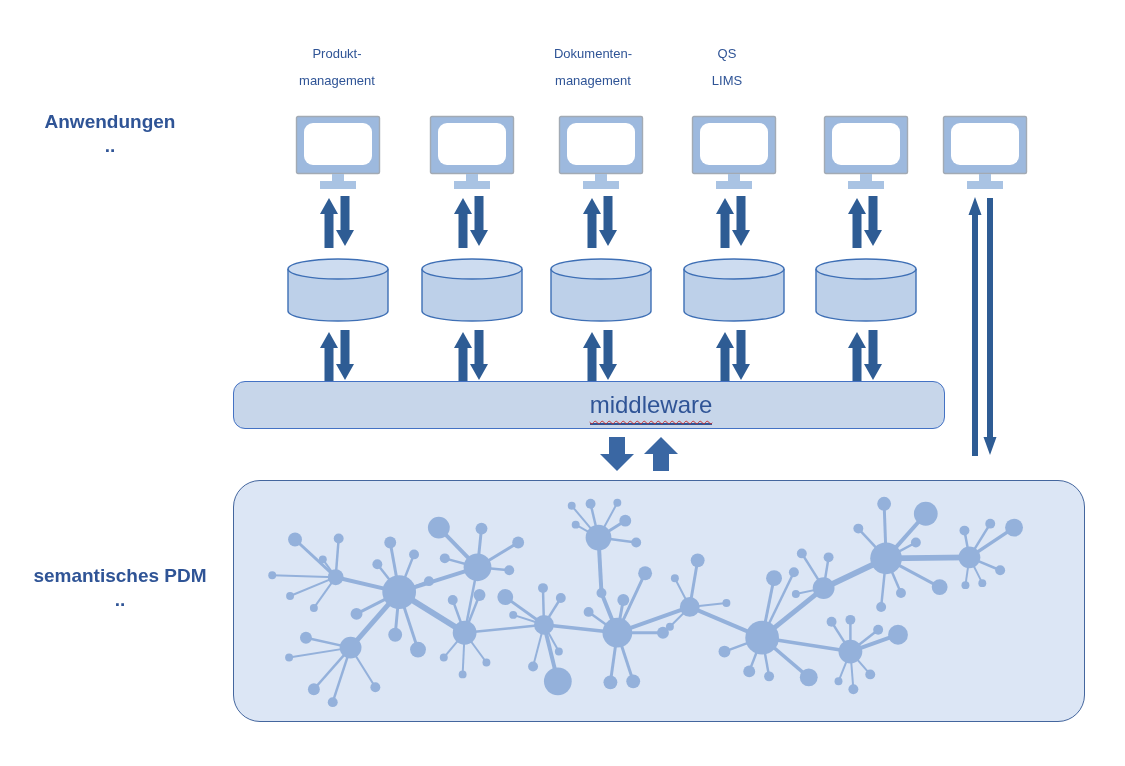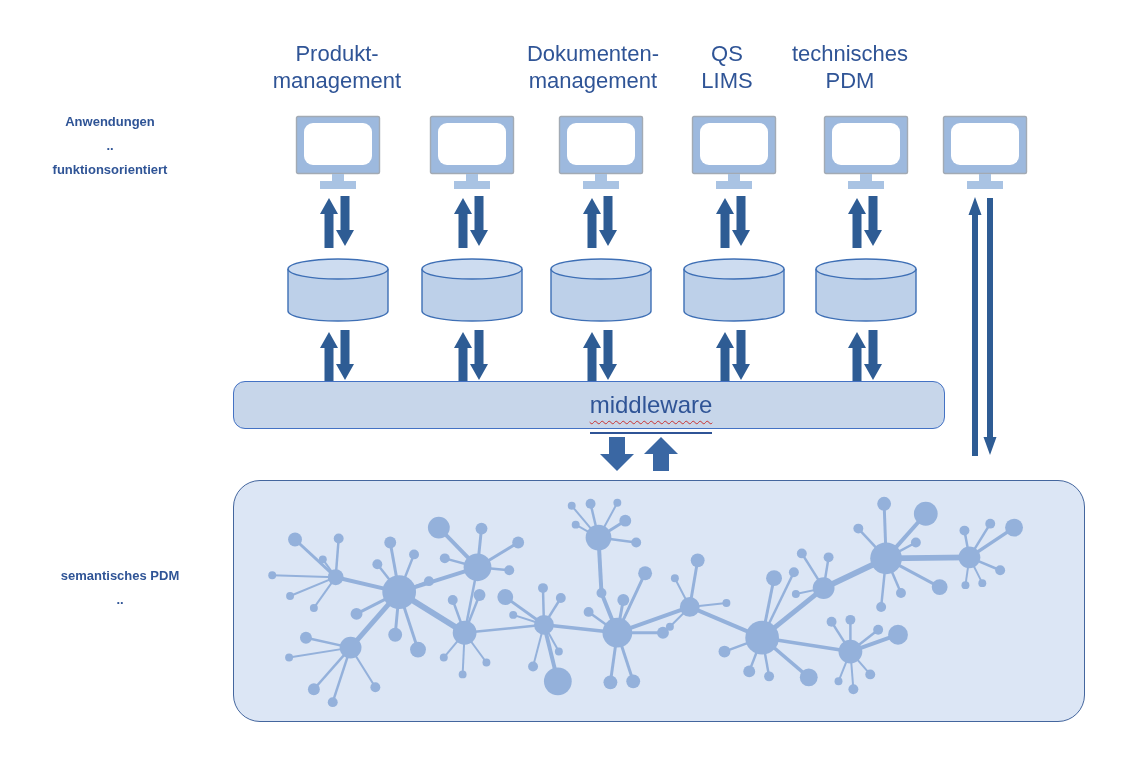--- a/index.html
+++ b/index.html
@@ -1,35 +1,35 @@
 <!DOCTYPE html>
 <html style="--text_blue: #2F5496; --arrow_blue: #2E5C94; --block_arrow_blue: #3A67A3; --monitor_fill: #9DB9DE; --monitor_stand: #A9C3E3; --cylinder_body: #BDD0E9; --cylinder_top: #CDDCF0; --cylinder_stroke: #3E6FB5; --middleware_fill: #C7D6EA; --middleware_stroke: #4472C4; --box_fill: #DCE6F5; --box_stroke: #44669E; --network_node: #94B1DB; --spellcheck_red: #C83232;"><head>
 <meta charset="utf-8">
 <style>
   html,body{margin:0;padding:0;background:#fff;}
   .stage{position:relative;width:1125px;height:766px;background:#fff;overflow:hidden;
          font-family:"Liberation Sans",sans-serif;}
   .defs{position:absolute;width:0;height:0;overflow:hidden;}
 
   .side-label{position:absolute;display:flex;flex-direction:column;align-items:center;
-              color:var(--text_blue);font-weight:bold;font-size:13px;line-height:24px;text-align:center;}
+              color:var(--text_blue);font-weight:bold;font-size:19px;line-height:24px;text-align:center;}
   .col-label{position:absolute;top:36px;width:150px;height:58px;display:flex;flex-direction:column;
              justify-content:flex-end;align-items:center;color:var(--text_blue);
-             font-size:22px;line-height:27px;}
+             font-size:13px;line-height:27px;}
   .abs{position:absolute;}
 
   .middleware{position:absolute;left:233px;top:381px;width:712px;height:48px;
               background:var(--middleware_fill);border:1.5px solid var(--middleware_stroke);
               border-radius:12px;box-sizing:border-box;display:flex;align-items:center;}
   .mw-center{width:100%;margin-left:124px;text-align:center;}
   .mw-text{color:var(--text_blue);font-size:24px;
            text-decoration-line:underline;text-decoration-style:wavy;
            text-decoration-color:var(--spellcheck_red);text-decoration-thickness:1px;
            text-underline-offset:7px;}
-  .mw-underline{border-bottom:2px solid var(--text_blue);padding-bottom:14px;}
+  .mw-underline{border-bottom:2px solid var(--text_blue);padding-bottom:5px;}
 
   .sem-box{position:absolute;left:233px;top:480px;width:852px;height:242px;
            background:var(--box_fill);border:1.5px solid var(--box_stroke);
            border-radius:27px;box-sizing:border-box;overflow:hidden;}
   .sem-box svg{display:block;width:100%;height:100%;}
 
   .mon-frame{fill:var(--monitor_fill);stroke:#a2aab4;stroke-width:1.4;}
   .mon-screen{fill:#ffffff;}
   .mon-stand{fill:var(--monitor_stand);}
   .cyl-body{fill:var(--cylinder_body);stroke:var(--cylinder_stroke);stroke-width:1.4;}
@@ -57,42 +57,37 @@
       <g id="sym-arrpair">
         <polygon class="arr" points="12,2 21,18 16.5,18 16.5,52 7.5,52 7.5,18 3,18"></polygon>
         <polygon class="arr" points="23.5,0 32.5,0 32.5,34 37,34 28,50 19,34 23.5,34"></polygon>
       </g>
     </defs>
   </svg>
 
   <div class="side-label" style="left:5px;top:110px;width:210px">
     <span>Anwendungen</span>
     <span>..</span>
-    <span>funktionsorientiert</span>
   </div>
   <div class="side-label" style="left:15px;top:564px;width:210px">
     <span>semantisches PDM</span>
     <span>..</span>
   </div>
 
   <div class="col-label" style="left:262px">
     <span>Produkt-</span>
     <span>management</span>
   </div>
   <div class="col-label" style="left:518px">
     <span>Dokumenten-</span>
     <span>management</span>
   </div>
   <div class="col-label" style="left:652px">
     <span>QS</span>
     <span>LIMS</span>
-  </div>
-  <div class="col-label" style="left:775px">
-    <span>technisches</span>
-    <span>PDM</span>
   </div>
 
   <svg class="abs" style="left:295px;top:115px" width="86" height="74">
       <use href="#sym-monitor"></use>
     </svg>
   <svg class="abs" style="left:429px;top:115px" width="86" height="74">
       <use href="#sym-monitor"></use>
     </svg>
   <svg class="abs" style="left:558px;top:115px" width="86" height="74">
       <use href="#sym-monitor"></use>

